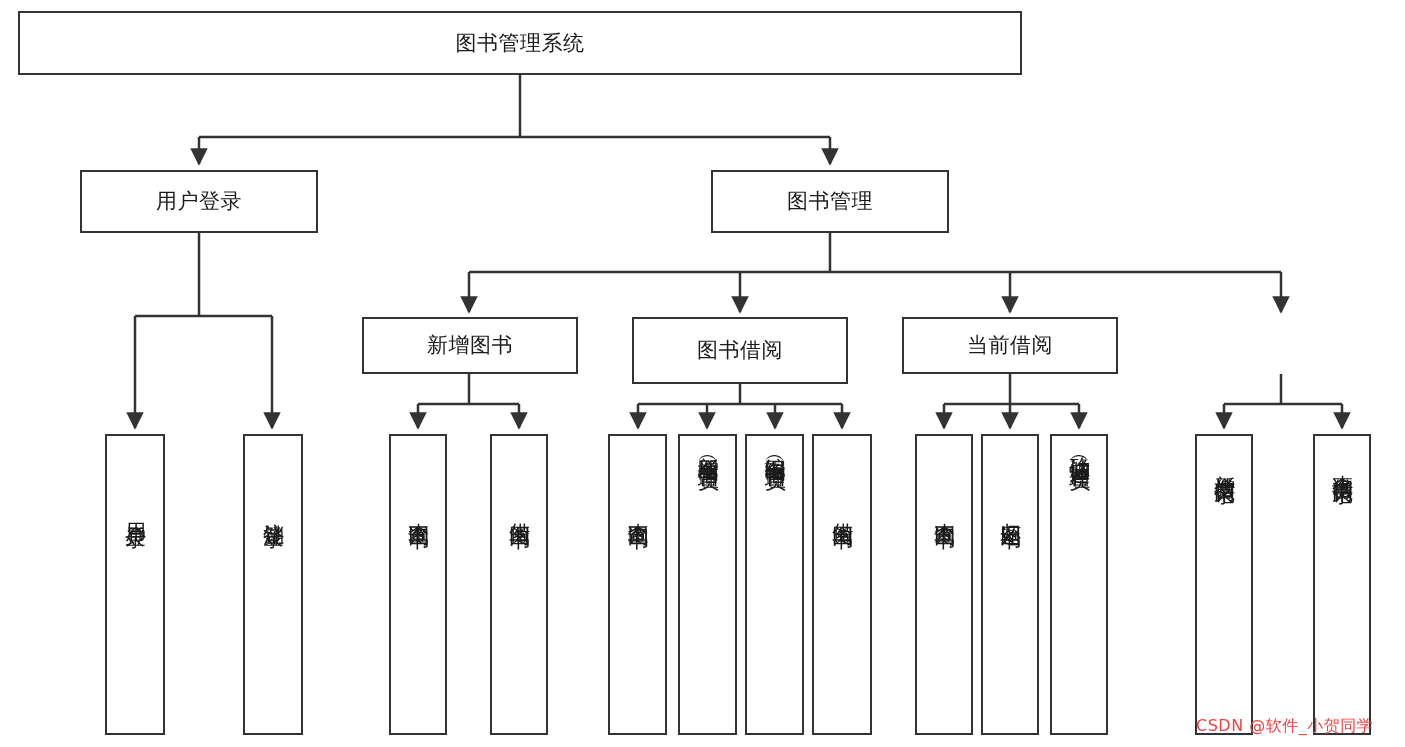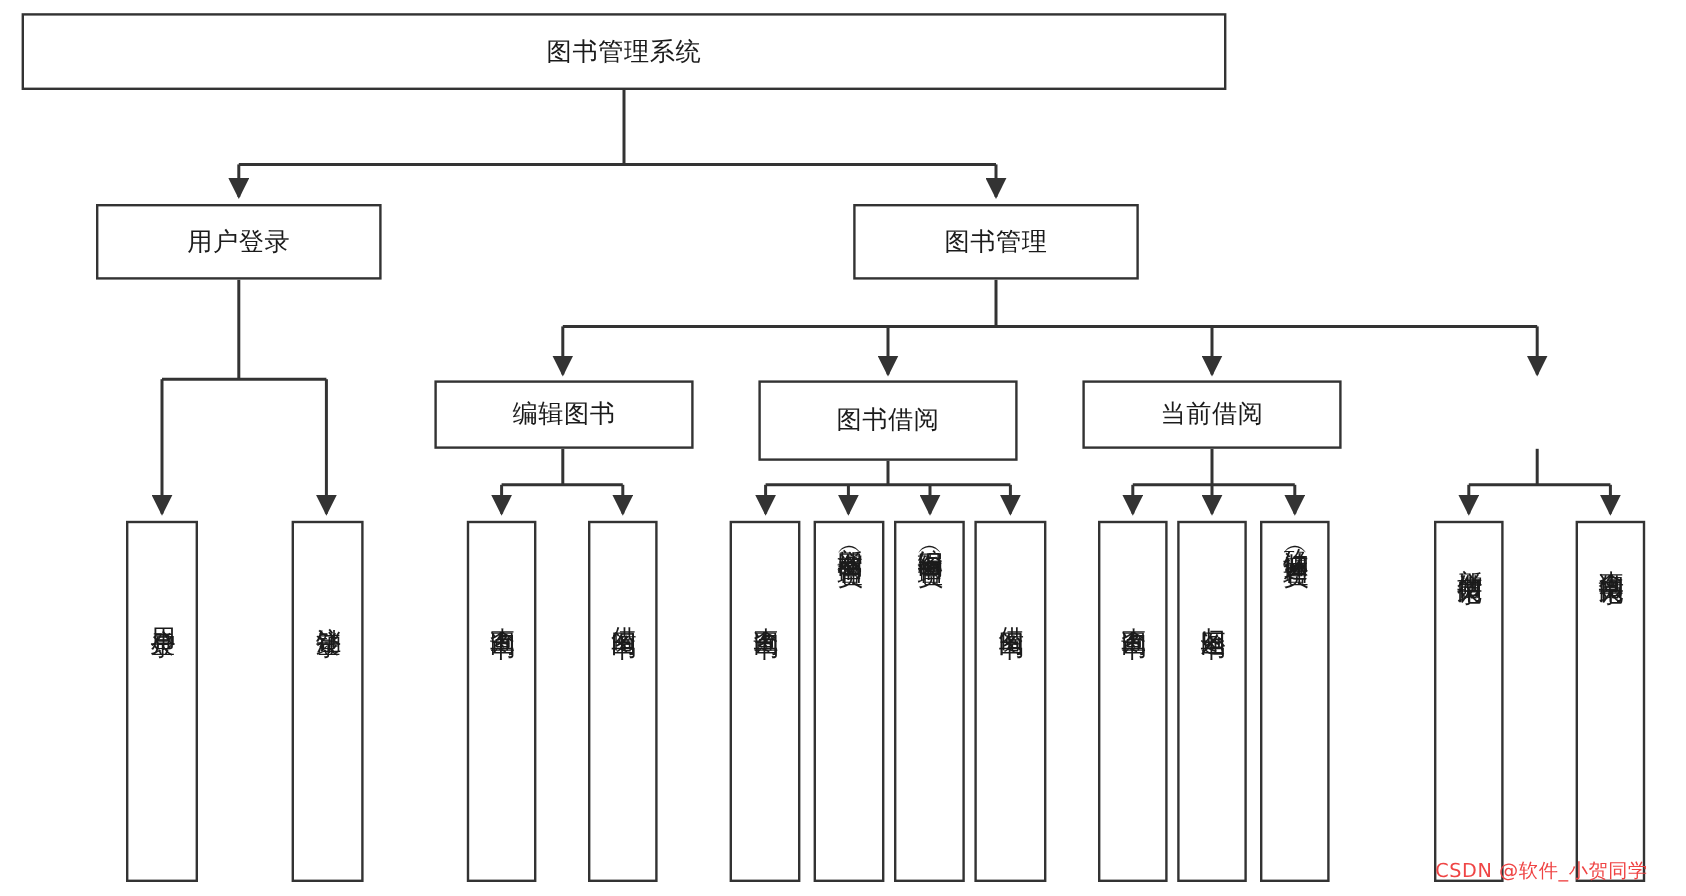--- a/index.html
+++ b/index.html
@@ -136,21 +136,21 @@
 
   <div class="node horizontal" style="left:80px; top:170px; width:238px; height:63px;">
     <span class="node-label">用户登录</span>
   </div>
 
   <div class="node horizontal" style="left:711px; top:170px; width:238px; height:63px;">
     <span class="node-label">图书管理</span>
   </div>
 
   <div class="node horizontal" style="left:362px; top:317px; width:216px; height:57px;">
-    <span class="node-label">编辑图书</span>
+    <span class="node-label">新增图书</span>
   </div>
 
   <div class="node horizontal" style="left:632px; top:317px; width:216px; height:67px;">
     <span class="node-label">图书借阅</span>
   </div>
 
   <div class="node horizontal" style="left:902px; top:317px; width:216px; height:57px;">
     <span class="node-label">当前借阅</span>
   </div>
 

